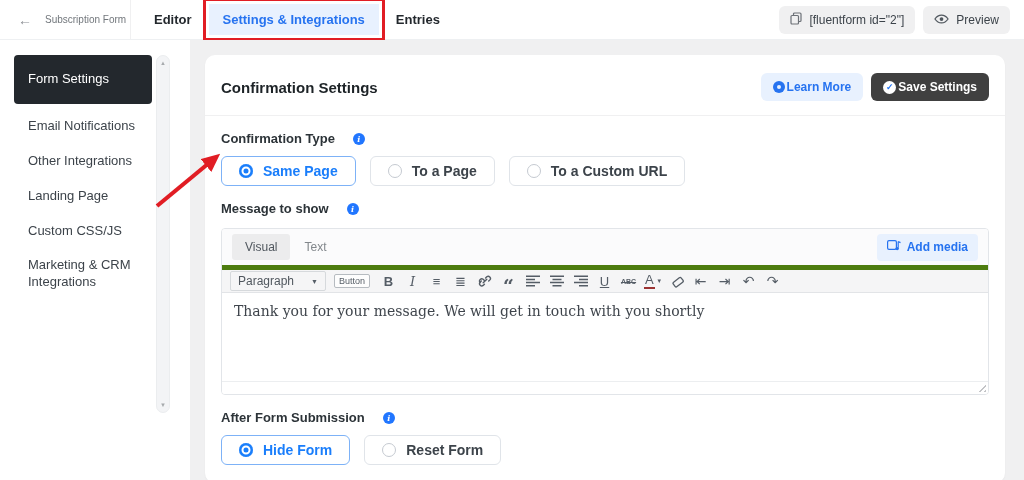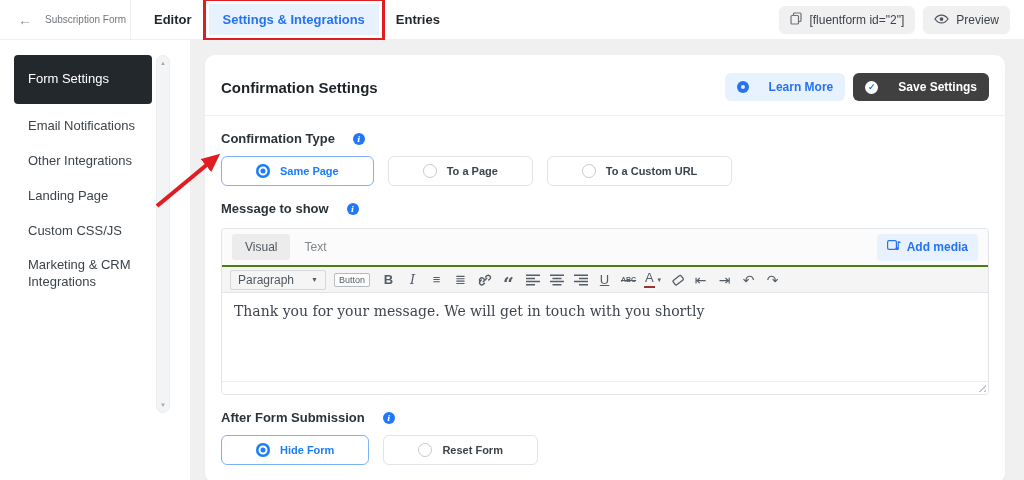--- a/index.html
+++ b/index.html
@@ -40,21 +40,21 @@
                align-items:center; padding:4px 0; cursor:pointer; }
   .sb-arrow { color:#a7aaad; font-size:6px; line-height:1; }
   .sb-arrow.up::after { content:"▲"; }
   .sb-arrow.down::after { content:"▼"; }
 
   .main { flex:1; background:#f0f0f1; position:relative; }
   .card { position:absolute; left:15px; top:15px; width:800px; background:#fff;
           border-radius:10px; box-shadow:0 1px 2px rgba(0,0,0,.04); }
   .card-header { display:flex; align-items:center; gap:8px; padding:18px 16px 14px; }
   .card-title { font-size:15px; font-weight:700; color:#1d2327; flex:1; }
-  .btn { display:flex; align-items:center; gap:20px; font-family:inherit; border:none;
+  .btn { display:flex; align-items:center; gap:2px; font-family:inherit; border:none;
          font-size:12px; font-weight:600; border-radius:6px; padding:7px 12px; cursor:pointer; }
   .btn-learn { background:#e8f1fe; color:#2673f0; }
   .btn-save  { background:#404040; color:#fff; }
   .circle-dot { width:12px; height:12px; border-radius:50%; background:#2673f0; position:relative; flex:none; }
   .circle-dot::after { content:""; position:absolute; left:4px; top:4px; width:4px; height:4px;
                        border-radius:50%; background:#e8f1fe; }
   .check-circle { width:13px; height:13px; border-radius:50%; background:#fff; color:#2374f2;
                   display:flex; align-items:center; justify-content:center; font-size:9px;
                   font-weight:700; flex:none; }
   .check-circle::after { content:"✓"; }
@@ -62,22 +62,22 @@
   .card-body { padding:0 16px 18px; }
 
   .sec-label { display:flex; align-items:center; gap:18px; font-size:13px; font-weight:700;
                color:#2c3338; margin-top:15px; }
   .info { width:12px; height:12px; border-radius:50%; background:#2176ff; color:#fff;
           display:flex; align-items:center; justify-content:center; flex:none; cursor:pointer;
           font-family:"DejaVu Serif", serif; font-style:italic; font-size:8px; }
   .info::after { content:"i"; }
 
   .opt-row { display:flex; gap:14px; margin-top:10px; }
-  .opt { display:flex; align-items:center; gap:10px; height:30px; padding:0 34px;
-         border:1px solid #e0e4e9; border-radius:6px; background:#fff; font-size:11px;
+  .opt { display:flex; align-items:center; gap:10px; height:30px; padding:0 17px;
+         border:1px solid #e0e4e9; border-radius:6px; background:#fff; font-size:14px;
          font-weight:600; color:#3c434a; cursor:pointer; }
   .radio { width:14px; height:14px; border-radius:50%; border:1px solid #c5cad1; background:#fff; flex:none; }
   .opt.selected { border-color:#7db2f7; color:#1a7efb; }
   .opt.selected .radio { border:none; background:#1a7efb;
       box-shadow: inset 0 0 0 2.5px #1a7efb, inset 0 0 0 4.5px #fff; }
 
   
   .editor { margin-top:12px; border:1px solid #e2e5e9; border-radius:4px; overflow:hidden; }
   .ed-top { display:flex; align-items:center; height:36px; background:#fbfbfc; padding:0 10px; gap:10px; }
   .ed-tab { font-size:12px; color:#82878c; padding:6px 4px; cursor:pointer; }
@@ -85,21 +85,21 @@
   .ed-top-right { margin-left:auto; display:flex; gap:24px; align-items:center; }
   .btn-media { display:flex; align-items:center; gap:6px; background:#e8f1fe; color:#2673f0;
                font-size:12px; font-weight:600; padding:6px 10px; border-radius:4px; border:none;
                font-family:inherit; cursor:pointer; }
   .btn-shortcodes { display:flex; align-items:center; gap:7px; background:#f0f0f1; color:#3c434a;
                font-size:12px; font-weight:600; padding:6px 11px; border-radius:4px; border:none;
                font-family:inherit; cursor:pointer; }
   .chev::after { content:"∨"; font-size:9px; color:#787c82; }
 
   .ed-toolbar { display:flex; align-items:center; height:28px; background:#f5f5f6;
-                border-top:2px solid #4d7c0f; border-bottom:1px solid #e2e4e7; padding:0 8px; gap:3px; }
+                border-top:5px solid #4d7c0f; border-bottom:1px solid #e2e4e7; padding:0 8px; gap:3px; }
   .para-select { display:flex; align-items:center; justify-content:space-between; width:96px;
                  border:1px solid #d6d9dc; border-radius:2px; font-size:12px; color:#50575e;
                  padding:2px 7px; background:transparent; cursor:pointer; }
   .para-select::after { content:"▼"; font-size:7px; color:#555d66; }
   .btn-mini { font-size:9px; color:#555d66; border:1px solid #b6bbc0; border-radius:2px;
               padding:1px 4px; background:#fdfdfd; margin:0 5px; cursor:pointer; }
   .ticon { min-width:21px; height:22px; display:inline-flex; align-items:center; justify-content:center;
            font-size:13px; color:#555d66; cursor:pointer; }
   .ticon.bold { font-weight:700; }
   .ticon.italic { font-style:italic; font-family:"DejaVu Serif", serif; }

